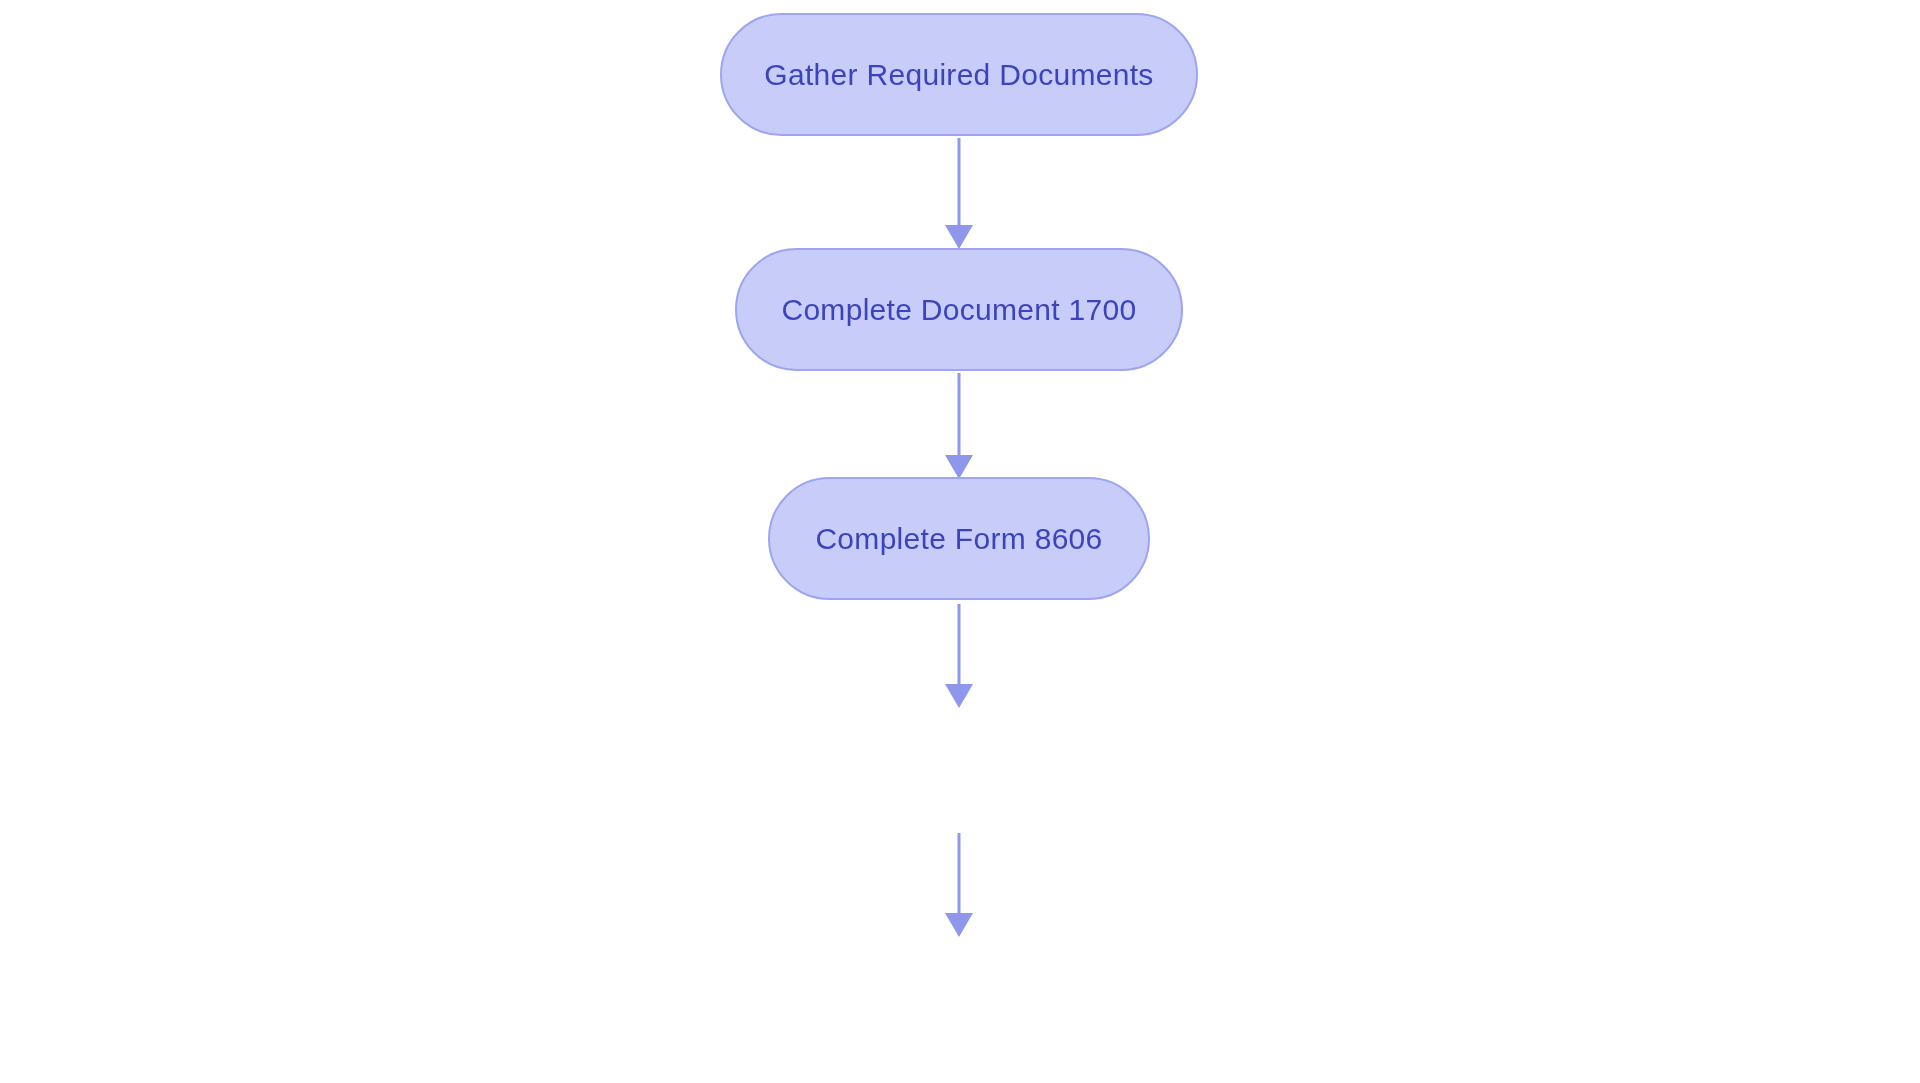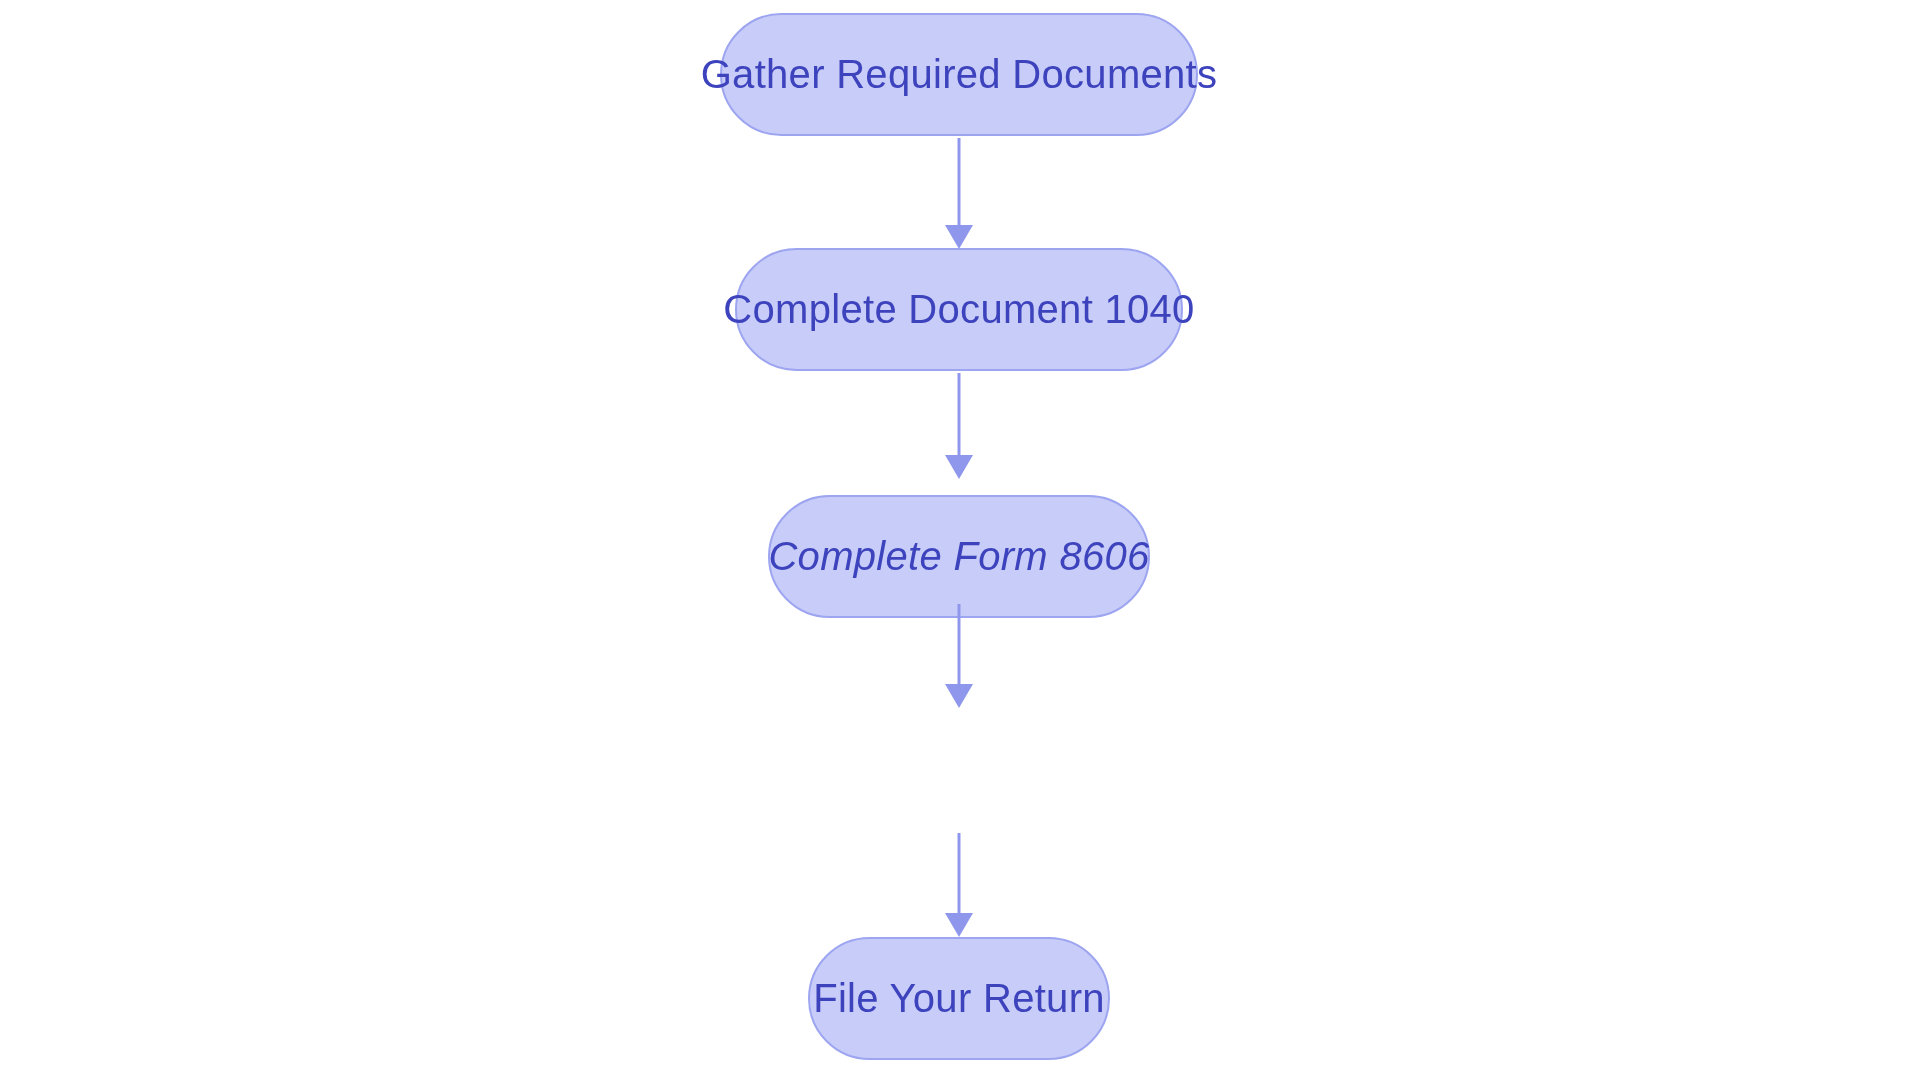--- a/index.html
+++ b/index.html
@@ -30,28 +30,28 @@
     height: 123px;
     background: var(--node-fill);
     border: 2px solid var(--node-border);
     border-radius: 62px;
     display: flex;
     align-items: center;
     justify-content: center;
   }
   .node-label {
     color: var(--node-text);
-    font-size: 40px;
+    font-size: 30px;
     letter-spacing: 0.3px;
     white-space: nowrap;
     text-align: center;
   }
   .n0 { top: 13px;  width: 478px; }
   .n1 { top: 248px; width: 448px; }
-  .n2 { top: 495px; width: 382px; font-style: italic; }
+  .n2 { top: 477px; width: 382px; }
   .n3 { top: 708px; width: 441px; }
   .n4 { top: 937px; width: 302px; }
 
   .arrow {
     position: absolute;
     left: 959px;
     transform: translateX(-50%);
     width: 28px;
   }
   .a0 { top: 138px; height: 111px; }
@@ -87,21 +87,21 @@
   <div class="node n0">
     <span class="node-label">Gather Required Documents</span>
   </div>
 
   <div class="arrow a0">
     <div class="shaft"></div>
     <div class="head"></div>
   </div>
 
   <div class="node n1">
-    <span class="node-label">Complete Document 1040</span>
+    <span class="node-label">Complete Document 1700</span>
   </div>
 
   <div class="arrow a1">
     <div class="shaft"></div>
     <div class="head"></div>
   </div>
 
   <div class="node n2">
     <span class="node-label">Complete Form 8606</span>
   </div>
@@ -110,17 +110,14 @@
     <div class="shaft"></div>
     <div class="head"></div>
   </div>
 
 
   <div class="arrow a3">
     <div class="shaft"></div>
     <div class="head"></div>
   </div>
 
-  <div class="node n4">
-    <span class="node-label">File Your Return</span>
-  </div>
 
 </div>
 
 </body></html>

